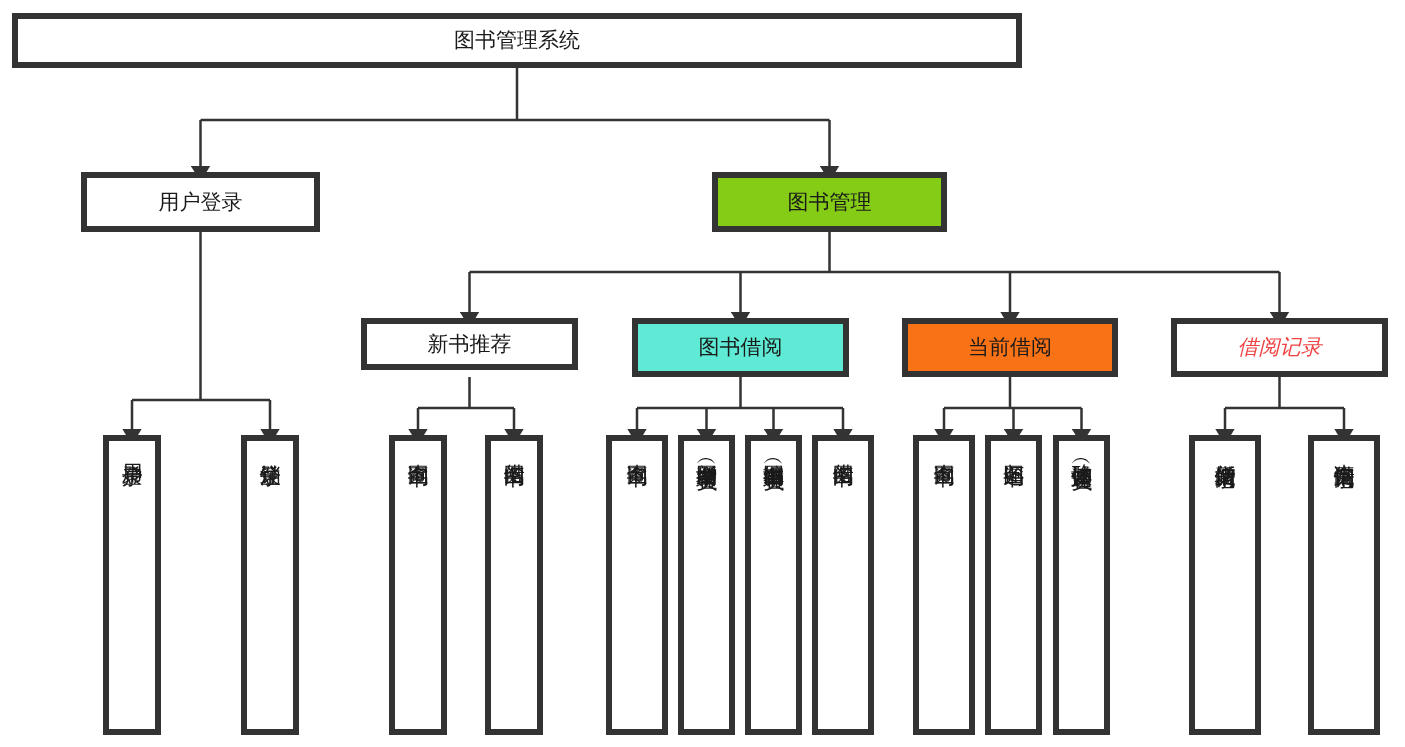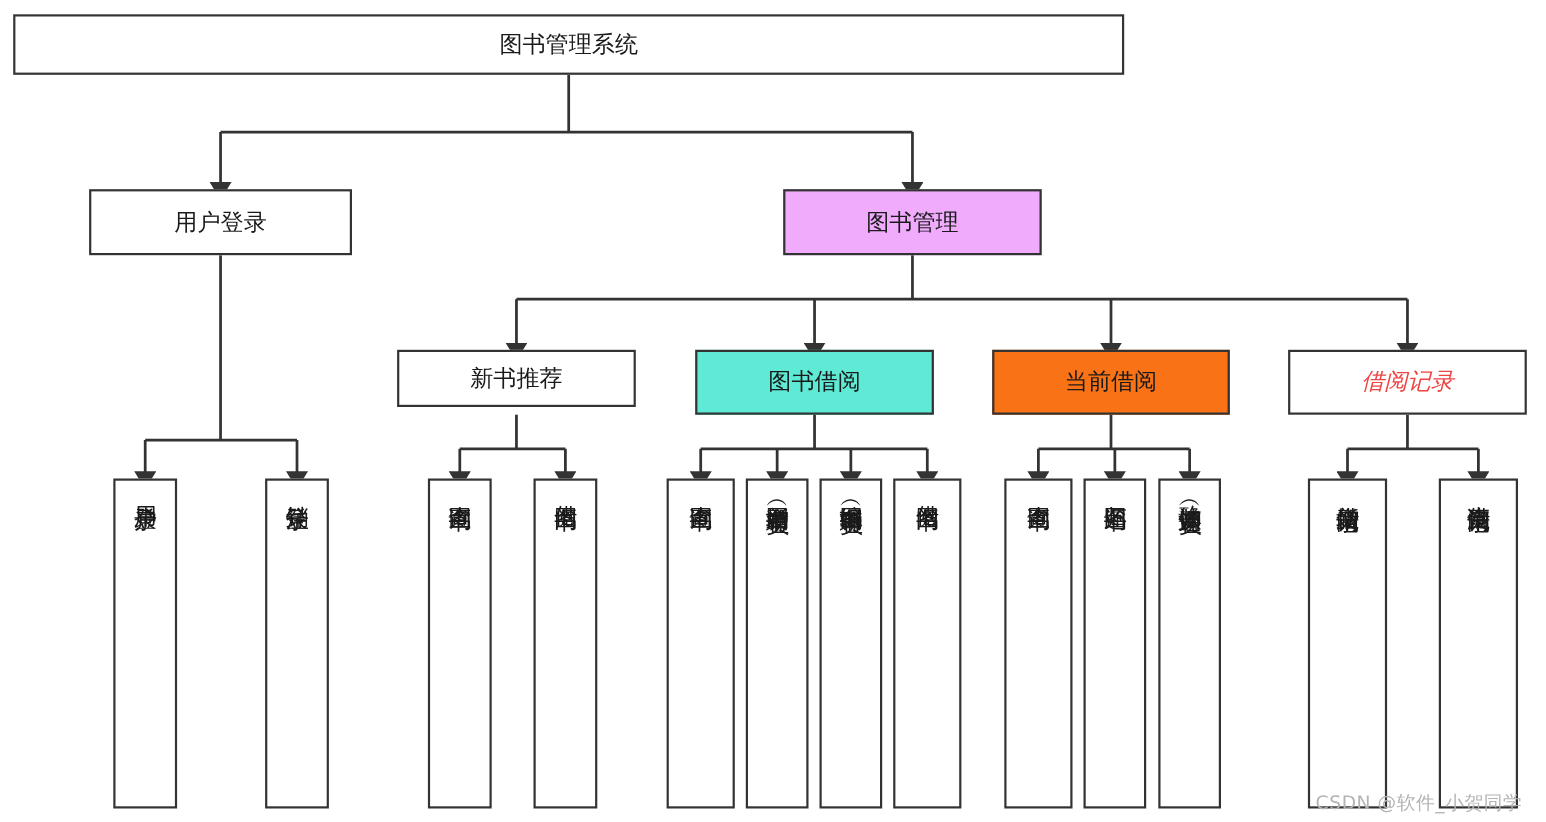--- a/index.html
+++ b/index.html
@@ -17,21 +17,21 @@
   #diagram-root {
     position: absolute;
     left: 0;
     top: 0;
     width: 1405px;
     height: 747px;
   }
   .node-box {
     position: absolute;
     box-sizing: border-box;
-    border: 2px solid #3b82f6;
+    border: 6px solid #3b82f6;
     background: #ffffff;
     display: flex;
     align-items: center;
     justify-content: center;
     overflow: hidden;
   }
   .node-label {
     color: #1a1a1a;
     text-align: center;
     line-height: 1.08;
@@ -112,21 +112,21 @@
       <line x1="1225" y1="408" x2="1225" y2="434" stroke="#333333" stroke-width="2.5" marker-end="url(#arrowhead)"></line>
       <line x1="1344" y1="408" x2="1344" y2="434" stroke="#333333" stroke-width="2.5" marker-end="url(#arrowhead)"></line>
     </svg>
   <div id="node-layer">
       <div class="node-box horizontal" style="left: 12px; top: 13px; width: 1010px; height: 55px; border-color: rgb(51, 51, 51); background: rgb(255, 255, 255);">
         <span class="node-label" style="color: rgb(26, 26, 26);">图书管理系统</span>
       </div>
       <div class="node-box horizontal" style="left: 81px; top: 172px; width: 239px; height: 60px; border-color: rgb(51, 51, 51); background: rgb(255, 255, 255);">
         <span class="node-label" style="color: rgb(26, 26, 26);">用户登录</span>
       </div>
-      <div class="node-box horizontal" style="left: 712px; top: 172px; width: 235px; height: 60px; border-color: rgb(51, 51, 51); background: #f0abfc;">
+      <div class="node-box horizontal" style="left: 712px; top: 172px; width: 235px; height: 60px; border-color: rgb(51, 51, 51); background: #84cc16;">
         <span class="node-label" style="color: rgb(26, 26, 26);">图书管理</span>
       </div>
       <div class="node-box horizontal" style="left: 361px; top: 318px; width: 217px; height: 52px; border-color: rgb(51, 51, 51); background: rgb(255, 255, 255);">
         <span class="node-label" style="color: rgb(26, 26, 26);">新书推荐</span>
       </div>
       <div class="node-box horizontal" style="left: 632px; top: 318px; width: 217px; height: 59px; border-color: rgb(51, 51, 51); background: #5eead4;">
         <span class="node-label" style="color: rgb(26, 26, 26);">图书借阅</span>
       </div>
       <div class="node-box horizontal" style="left: 902px; top: 318px; width: 216px; height: 59px; border-color: rgb(51, 51, 51); background: #f97316;">
         <span class="node-label" style="color: rgb(26, 26, 26);">当前借阅</span>
@@ -167,14 +167,13 @@
       <div class="node-box vertical" style="left: 1053px; top: 435px; width: 57px; height: 300px; border-color: rgb(51, 51, 51); background: rgb(255, 255, 255);">
         <span class="node-label" style="color: rgb(26, 26, 26);">确认归还（管理员）</span>
       </div>
       <div class="node-box vertical" style="left: 1189px; top: 435px; width: 72px; height: 300px; border-color: rgb(51, 51, 51); background: rgb(255, 255, 255);">
         <span class="node-label" style="color: rgb(26, 26, 26);">新增借阅记录</span>
       </div>
       <div class="node-box vertical" style="left: 1308px; top: 435px; width: 72px; height: 300px; border-color: rgb(51, 51, 51); background: rgb(255, 255, 255);">
         <span class="node-label" style="color: rgb(26, 26, 26);">查询借阅记录</span>
       </div>
     </div>
-  <div class="watermark" style="left: 1196px; top: 718px; color: rgb(180, 180, 180);">CSDN @软件_小贺同学</div>
 </div>
 
 </body></html>

